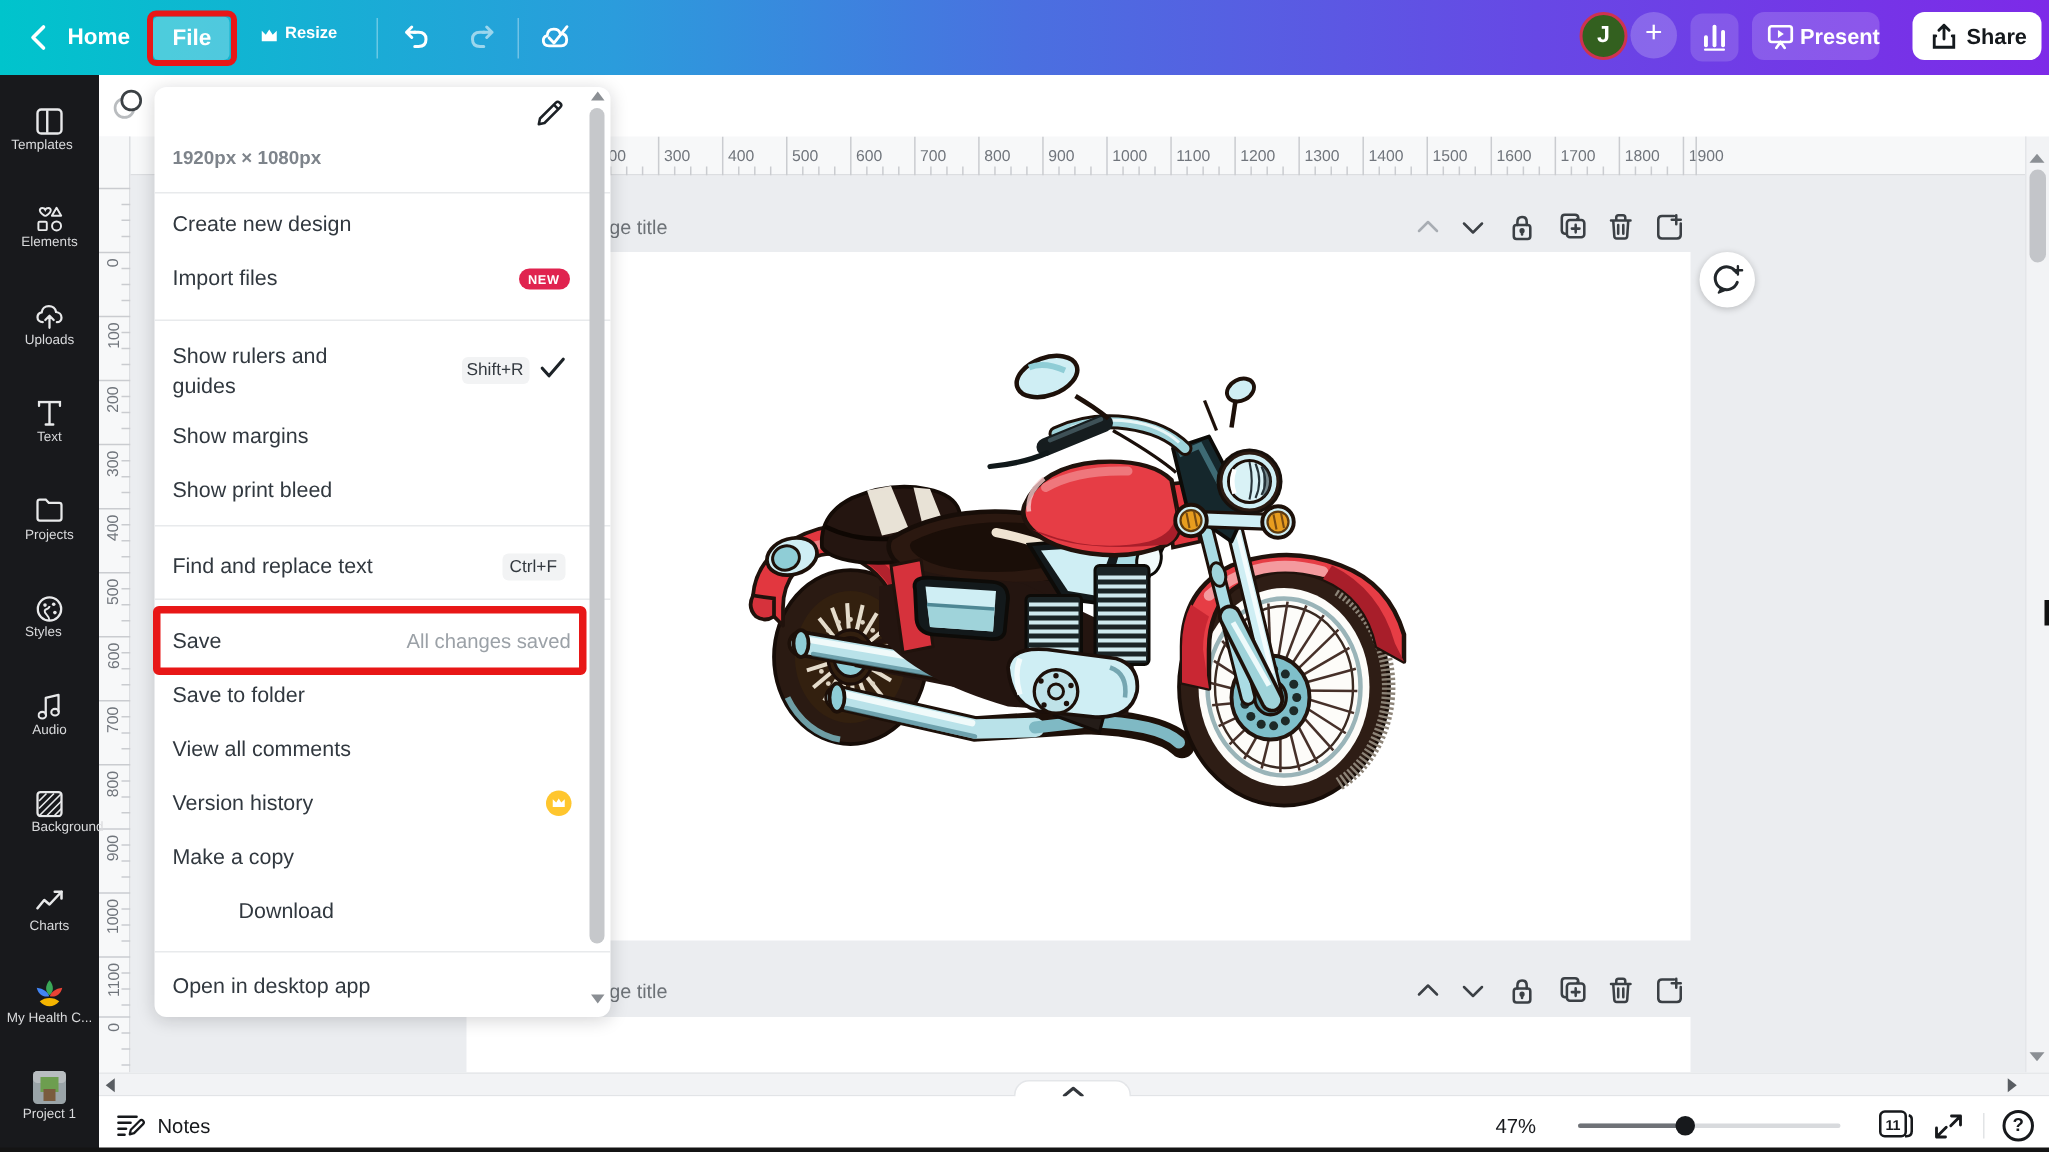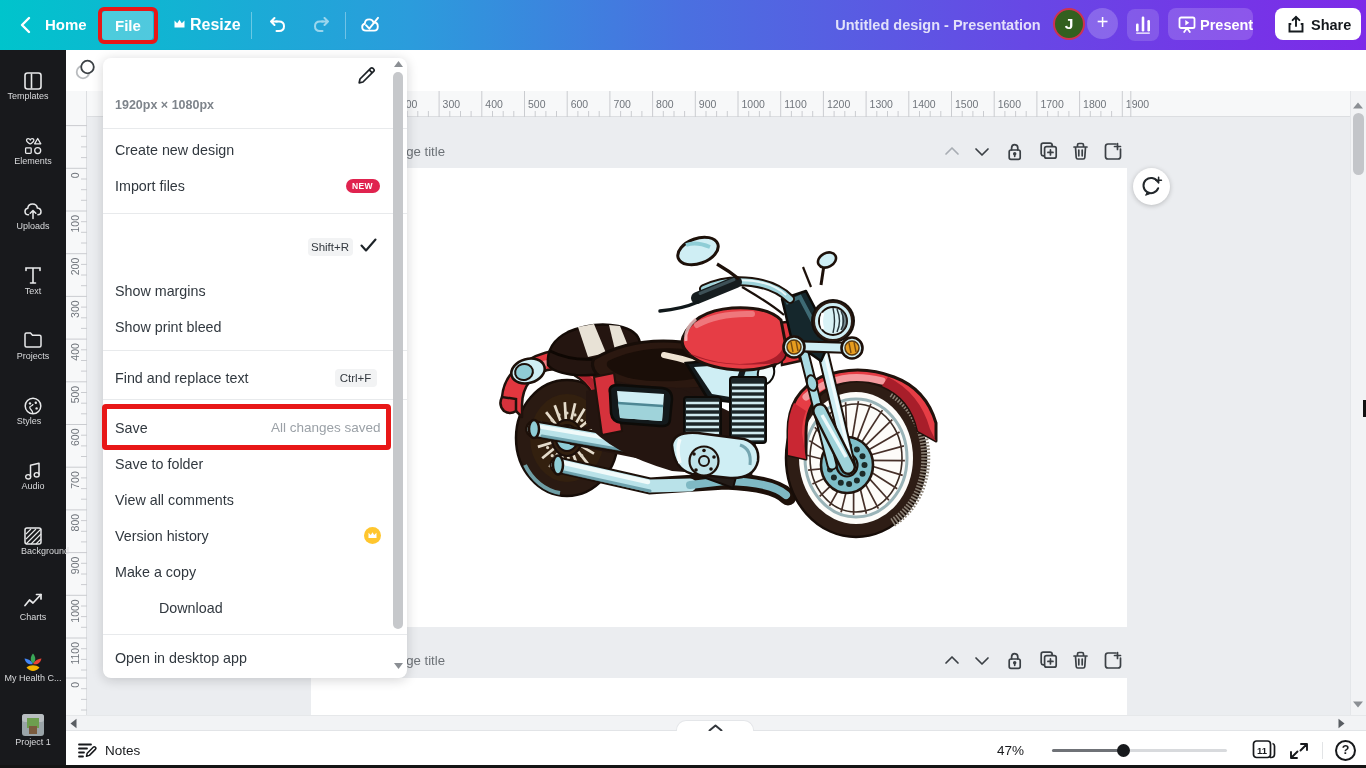--- a/index.html
+++ b/index.html
@@ -547,20 +547,21 @@
       <line x1="12.2" y1="3.8" x2="15.2" y2="6.8" stroke="#1c2126" stroke-width="1.7"></line>
     </svg>
   <div class="abs" style="left:12.5px;top:40px;font-size:12.5px;color:#7e848b;font-weight:bold;">1920px × 1080px</div>
   <div class="abs" style="left:0;top:70px;width:100%;height:1px;background:#e8eaec;"></div>
 
   <div class="abs" style="left:12.5px;top:83.5px;">Create new design</div>
   <div class="abs" style="left:12.5px;top:119.5px;">Import files</div>
   <div class="abs" style="left:243px;top:120.5px;width:34px;height:14.5px;background:#e0234f;border-radius:8px;color:#fff;font-size:8.5px;font-weight:bold;text-align:center;line-height:14.5px;letter-spacing:.4px;">NEW</div>
   <div class="abs" style="left:0;top:155px;width:100%;height:1px;background:#e8eaec;"></div>
 
+  <div class="abs" style="left:12.5px;top:169.5px;width:130px;line-height:20.5px;">Show rulers and guides</div>
   <div class="abs" style="left:205px;top:180px;width:45px;height:18px;background:#f2f3f4;border-radius:4px;font-size:11.5px;color:#33393f;text-align:center;line-height:18px;">Shift+R</div>
   <svg class="abs" style="left:257px;top:180px;" width="17" height="15" viewBox="0 0 17 15">
       <path d="M1.5 7.5 L6 12.5 L15.5 1.5" fill="none" stroke="#1d2328" stroke-width="2.1" stroke-linecap="round" stroke-linejoin="round"></path>
     </svg>
   <div class="abs" style="left:12.5px;top:224.5px;">Show margins</div>
   <div class="abs" style="left:12.5px;top:260.5px;">Show print bleed</div>
   <div class="abs" style="left:0;top:292px;width:100%;height:1px;background:#e8eaec;"></div>
 
   <div class="abs" style="left:12.5px;top:311.5px;">Find and replace text</div>
   <div class="abs" style="left:232px;top:311px;width:42px;height:18px;background:#f2f3f4;border-radius:4px;font-size:11.5px;color:#33393f;text-align:center;line-height:18px;">Ctrl+F</div>
@@ -597,40 +598,39 @@
       <path d="M10 2 L3 9 L10 16" fill="none" stroke="#fff" stroke-width="2.4" stroke-linecap="round" stroke-linejoin="round"></path>
     </svg>
   <div class="abs" style="left:45px;top:16px;color:#fff;font-size:15px;font-weight:bold;">Home</div>
 
   <div class="abs" style="left:102px;top:11px;width:51px;height:29px;background:rgba(255,255,255,.27);border-radius:4px;"></div>
   <div class="abs" style="left:115px;top:17px;color:#fff;font-size:15px;font-weight:bold;">File</div>
 
   <svg class="abs" style="left:174px;top:19px;" width="11" height="10" viewBox="0 0 11 10">
       <path d="M0.5 8.5 L0.5 1.5 L3.2 4.2 L5.5 0.7 L7.8 4.2 L10.5 1.5 L10.5 8.5 Z" fill="#fff"></path>
     </svg>
-  <div class="abs" style="left:190px;top:16px;color:#fff;font-size:16px;font-weight:bold;">Resize</div>
+  <div class="abs" style="left:190px;top:16px;color:#fff;font-size:11px;font-weight:bold;">Resize</div>
   <div class="abs" style="left:251px;top:12px;width:1px;height:27px;background:rgba(255,255,255,.35);"></div>
 
   <svg class="abs" style="left:268px;top:16px;" width="19" height="18" viewBox="0 0 19 18">
     <path d="M3 5.5 L9 5.5 M3 5.5 L6.5 2 M3 5.5 L6.5 9" fill="none" stroke="#fff" stroke-width="2" stroke-linecap="round" stroke-linejoin="round"></path>
     <path d="M8 5.5 L11 5.5 Q16 5.5 16 10.2 Q16 15 11 15 L8.5 15" fill="none" stroke="#fff" stroke-width="2" stroke-linecap="round"></path>
   </svg>
 
   <svg class="abs" style="left:312px;top:16px;opacity:.55;" width="19" height="18" viewBox="0 0 19 18">
     <path d="M16 5.5 L10 5.5 M16 5.5 L12.5 2 M16 5.5 L12.5 9" fill="none" stroke="#fff" stroke-width="2" stroke-linecap="round" stroke-linejoin="round"></path>
     <path d="M11 5.5 L8 5.5 Q3 5.5 3 10.2 Q3 15 8 15 L10.5 15" fill="none" stroke="#fff" stroke-width="2" stroke-linecap="round"></path>
   </svg>
   <div class="abs" style="left:345px;top:12px;width:1px;height:27px;background:rgba(255,255,255,.35);"></div>
 
   <svg class="abs" style="left:361px;top:14px;" width="20" height="19" viewBox="0 0 20 19">
     <path d="M5 16.6 Q1.2 16.6 1.2 13 Q1.2 10.4 3.8 9.8 Q4 5.4 8.2 5.4 Q11.6 5.4 12.4 8.3 Q16.8 8.3 16.8 12.4 Q16.8 16.6 13.2 16.6 Z" fill="none" stroke="#fff" stroke-width="1.9" stroke-linejoin="round"></path>
     <path d="M5 11.2 L8.3 14.7 L17 3.8" fill="none" stroke="#fff" stroke-width="1.9" stroke-linecap="round" stroke-linejoin="round"></path>
   </svg>
 
-  <div class="abs" style="left:788px;top:17px;width:300px;text-align:center;color:rgba(255,255,255,.82);font-size:14.5px;font-weight:bold;white-space:nowrap;">Untitled design - Presentation</div>
 
   <div class="abs" style="left:1053px;top:8px;width:32px;height:32px;border-radius:50%;background:#33601f;border:2px solid #cf3250;color:#fff;font-size:15.5px;font-weight:bold;text-align:center;line-height:28px;">J</div>
 
   <div class="abs" style="left:1087px;top:8px;width:31px;height:31px;border-radius:50%;background:rgba(255,255,255,.2);color:#fff;font-size:20px;text-align:center;line-height:29px;font-weight:400;">+</div>
 
   <div class="abs" style="left:1127px;top:9px;width:32px;height:32px;border-radius:8px;background:rgba(255,255,255,.15);"></div>
   <svg class="abs" style="left:1134px;top:15px;" width="18" height="19" viewBox="0 0 18 19">
     <rect x="2" y="8.5" width="2.6" height="8" rx="1.2" fill="#fff"></rect>
     <rect x="7.7" y="1.5" width="2.6" height="15" rx="1.2" fill="#fff"></rect>
     <rect x="13.4" y="5" width="2.6" height="11.5" rx="1.2" fill="#fff"></rect>

